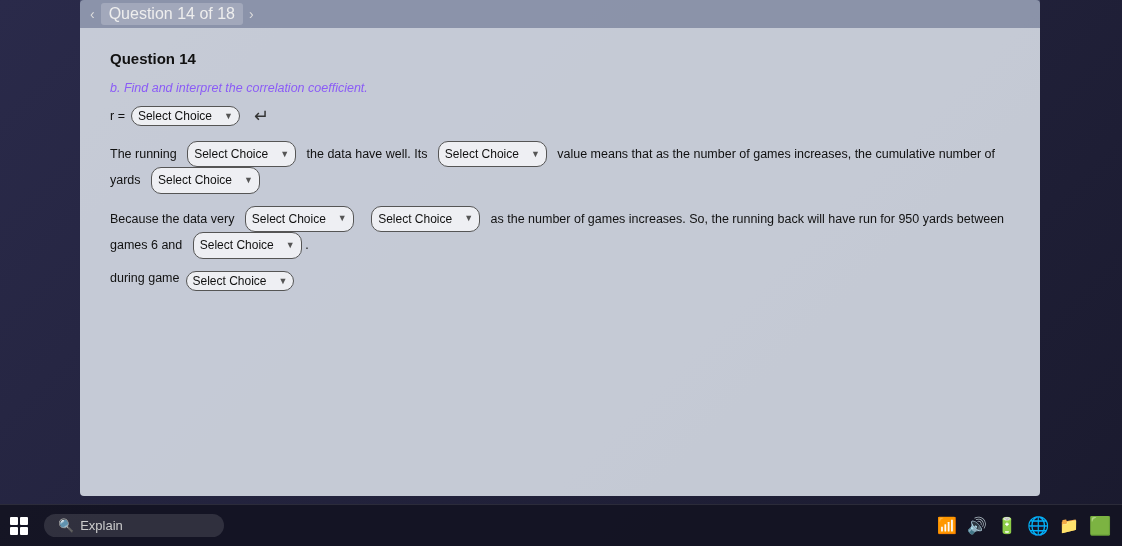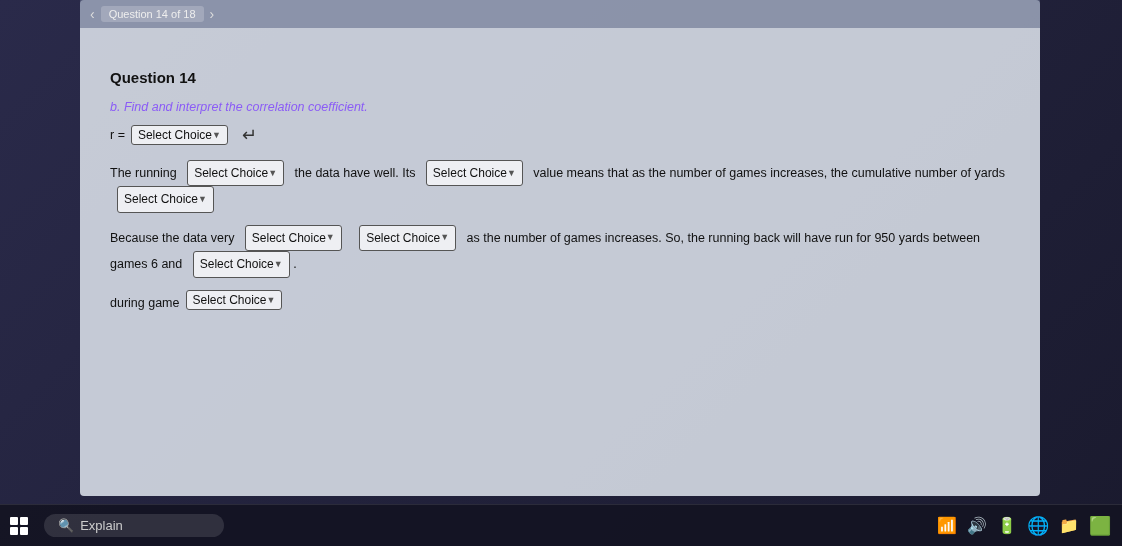--- a/index.html
+++ b/index.html
@@ -114,27 +114,27 @@
 
     .nav-arrow {
       color: #ddd;
       font-size: 14px;
       cursor: pointer;
     }
 
     .question-counter {
       background: rgba(255,255,255,0.2);
       color: #eee;
-      font-size: 11px;
+      font-size: 16px;
       padding: 2px 8px;
       border-radius: 3px;
     }
 
     .content-area {
-      margin-top: 49px;
+      margin-top: 30px;
       font-size: 13px;
       color: #111;
     }
 
     .question-title {
       font-size: 15px;
       font-weight: bold;
       margin-bottom: 14px;
       color: #111;
     }
@@ -152,26 +152,26 @@
       gap: 6px;
       margin-bottom: 14px;
       font-size: 12.5px;
       flex-wrap: wrap;
     }
 
     .select-box {
       display: inline-flex;
       align-items: center;
       border: 1px solid #555;
-      border-radius: 3px;
+      border-radius: 10px;
       background: rgba(255,255,255,0.7);
       padding: 2px 6px;
       font-size: 12px;
       cursor: pointer;
-      gap: 0;
+      gap: 12px;
       min-width: 90px;
     }
 
     .select-box .chevron {
       font-size: 9px;
       color: #555;
     }
 
     .cursor-indicator {
       font-size: 18px;
@@ -181,21 +181,21 @@
 
     .paragraph {
       font-size: 12.5px;
       color: #111;
       line-height: 1.7;
       margin-bottom: 12px;
     }
 
     .during-game-row {
       display: flex;
-      align-items: flex-end;
+      align-items: flex-start;
       gap: 6px;
       font-size: 12.5px;
       margin-top: 6px;
     }
 
   </style>
 </head>
 <body>
 
 <div class="screen-overlay"></div>

